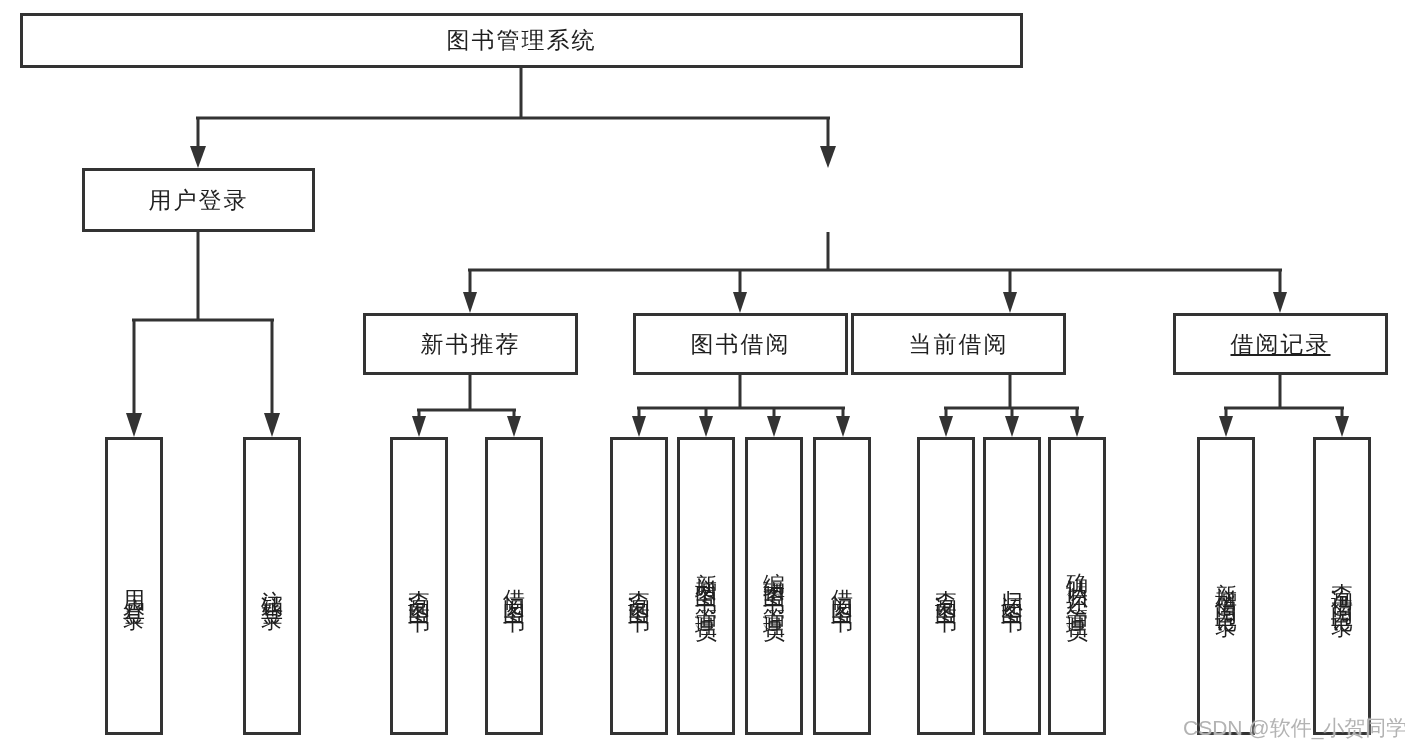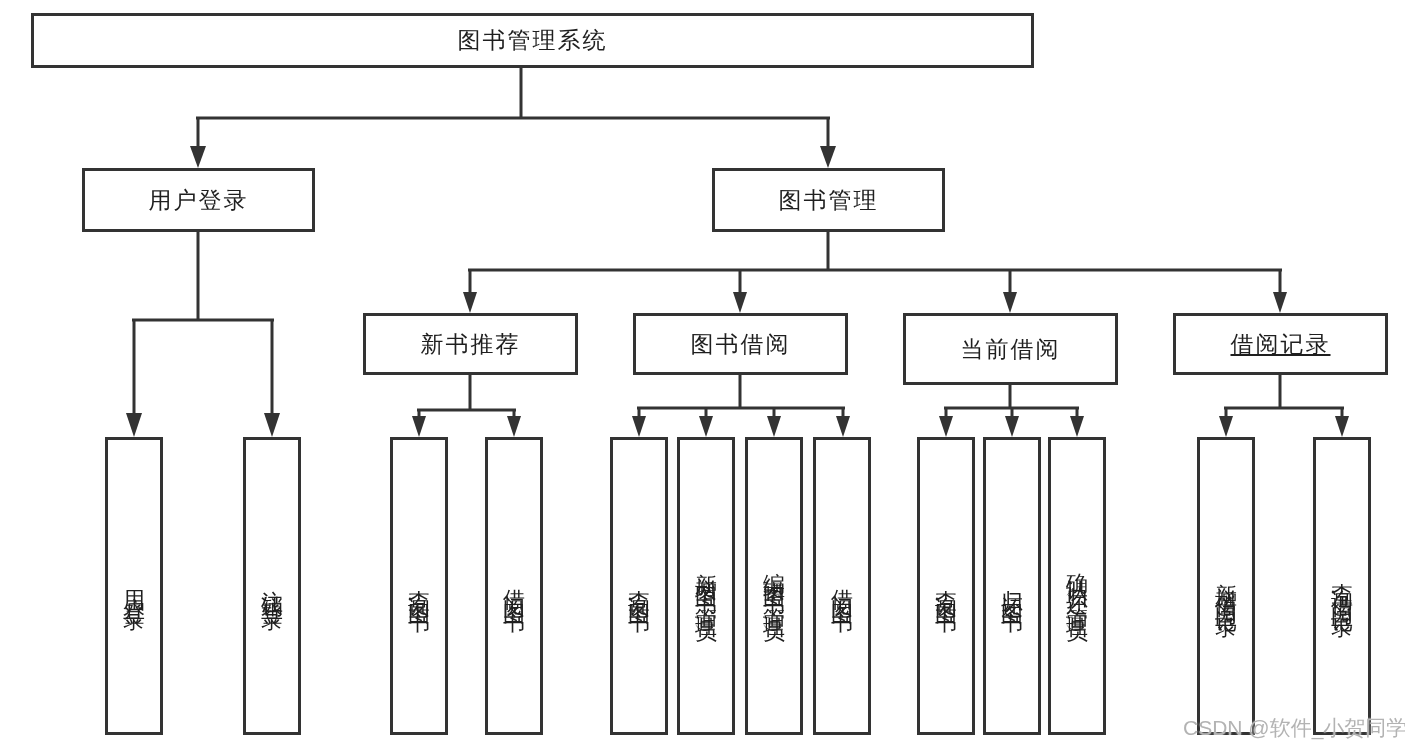--- a/index.html
+++ b/index.html
@@ -122,38 +122,35 @@
     <polygon points="1070,416 1084,416 1077,437"></polygon>
 
     <line x1="1280" y1="375" x2="1280" y2="408"></line>
     <line x1="1224" y1="408" x2="1344" y2="408"></line>
     <line x1="1226" y1="408" x2="1226" y2="420"></line>
     <polygon points="1219,416 1233,416 1226,437"></polygon>
     <line x1="1342" y1="408" x2="1342" y2="420"></line>
     <polygon points="1335,416 1349,416 1342,437"></polygon>
   </svg>
 
-  <div class="hbox" style="left:20px; top:13px; width:1003px; height:55px;margin-left:11px;">
+  <div class="hbox" style="left:20px; top:13px; width:1003px; height:55px;">
     <span>图书管理系统</span>
   </div>
 
   <div class="hbox" style="left:82px; top:168px; width:233px; height:64px;">
     <span>用户登录</span>
   </div>
-  <div class="hbox" style="left:712px; top:168px; width:233px; height:64px;">
-    <span>图书管理</span>
-  </div>
 
   <div class="hbox" style="left:363px; top:313px; width:215px; height:62px;">
     <span>新书推荐</span>
   </div>
   <div class="hbox" style="left:633px; top:313px; width:215px; height:62px;">
     <span>图书借阅</span>
   </div>
-  <div class="hbox" style="left:903px; top:313px; width:215px; height:72px;">
+  <div class="hbox" style="left:851px; top:313px; width:215px; height:62px;">
     <span>当前借阅</span>
   </div>
   <div class="hbox" style="left:1173px; top:313px; width:215px; height:62px;text-decoration:underline;">
     <span>借阅记录</span>
   </div>
 
   <div class="vbox" style="left:105px;">
     <span class="vtext">用户登录</span>
   </div>
   <div class="vbox" style="left:243px;">

